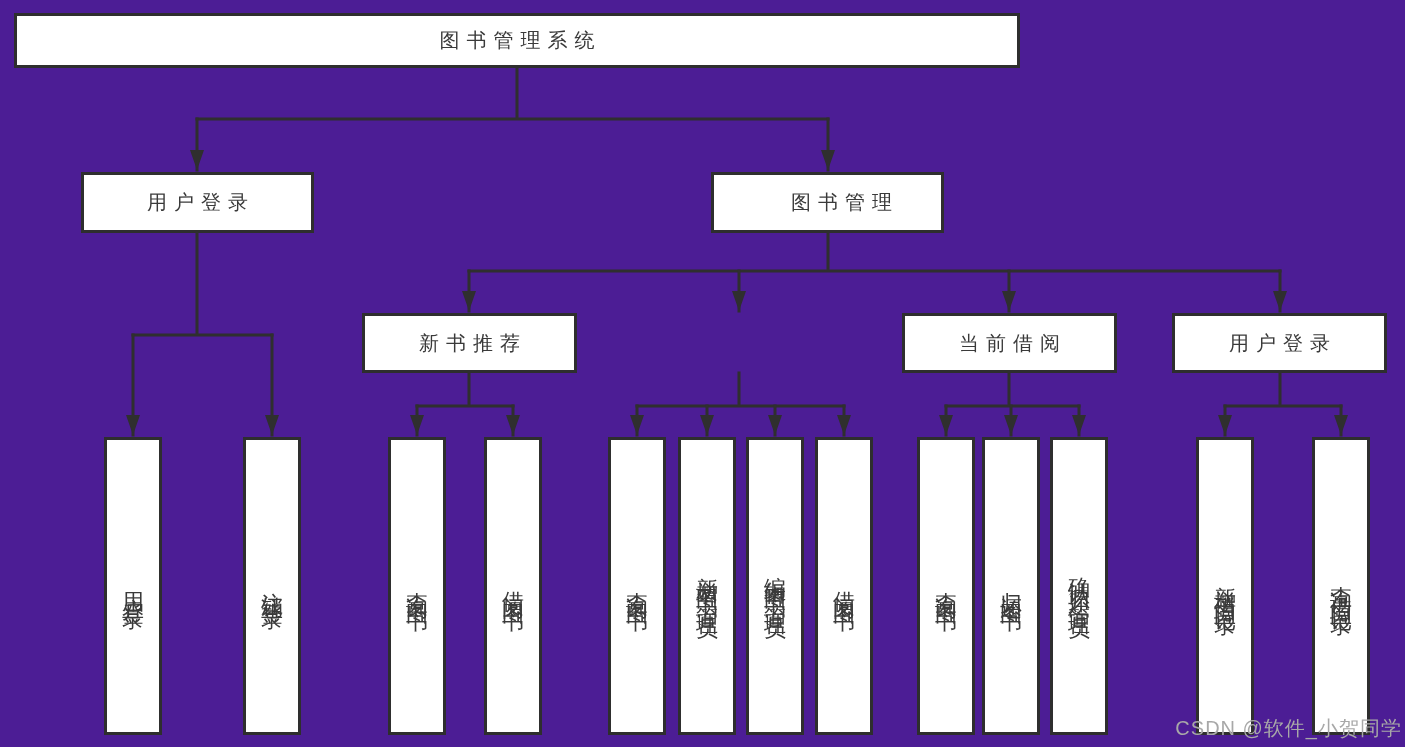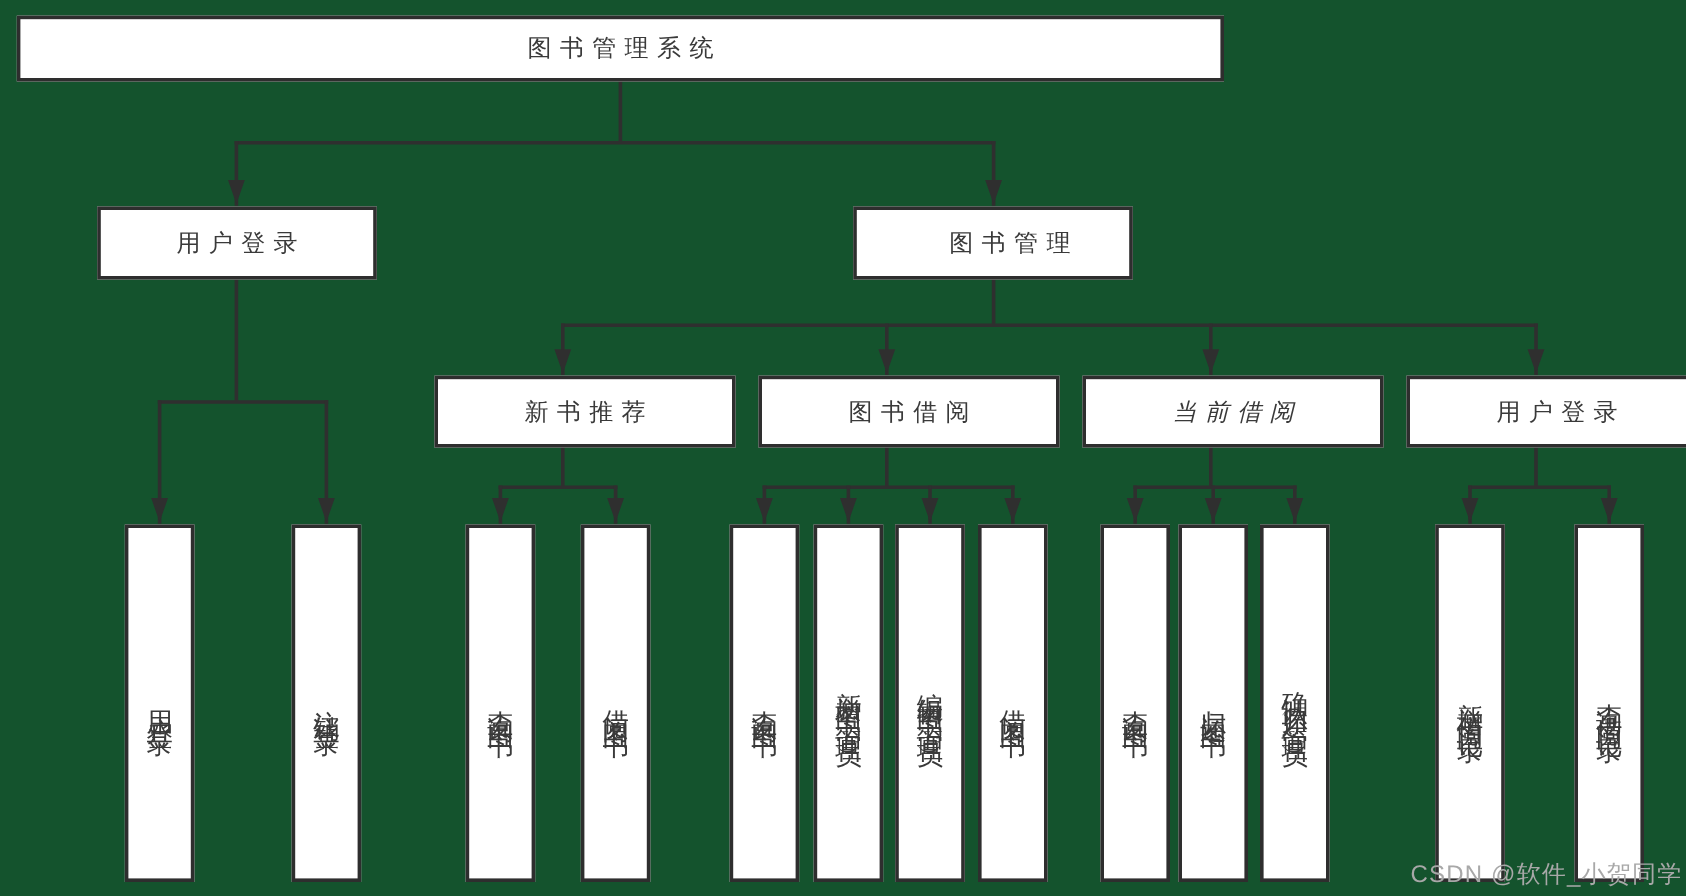--- a/index.html
+++ b/index.html
@@ -1,31 +1,31 @@
 <!DOCTYPE html>
 <html><head>
 <meta charset="utf-8">
 <style>
   html,body { margin:0; padding:0; background:#ffffff; }
   .canvas {
-    position:relative; width:1405px; height:747px; background:#14532d;
+    position:relative; width:1405px; height:747px; background:#4c1d95;
     font-family:"Liberation Sans", sans-serif; overflow:hidden;
   }
   svg.connectors { position:absolute; left:0; top:0; z-index:1; }
   .box {
     position:absolute; box-sizing:border-box; background:#ffffff;
     border:3px solid #2e2e2e; color:#3a3a3a; z-index:2;
     display:flex; align-items:center; justify-content:center;
     text-align:center;
   }
   .hbox { font-size:20px; letter-spacing:7px; text-indent:7px; white-space:nowrap; }
   .root  { left:14px;  top:13px;  width:1006px; height:55px; }
   .lvl2a { left:81px;  top:172px; width:233px;  height:61px; }
   .lvl2b { left:711px; top:172px; width:233px;  height:61px;padding-left:28px; }
-  .lvl3  { top:313px; width:251px; height:60px; }
+  .lvl3  { top:313px; width:215px; height:60px; }
   .vbox {
     top:437px; width:58px; height:298px;
     writing-mode:vertical-rl; text-orientation:mixed;
     font-size:22px; letter-spacing:6px; line-height:1;
   }
   .watermark {
     position:absolute; right:3px; bottom:5px; z-index:5;
     font-size:20px; color:#a8a8a8; letter-spacing:1px; white-space:nowrap;
   }
 </style>
@@ -84,24 +84,21 @@
   <div class="box hbox lvl2a">
     <span>用户登录</span>
   </div>
   <div class="box hbox lvl2b">
     <span>图书管理</span>
   </div>
 
   <div class="box hbox lvl3" style="left:362px;">
     <span>新书推荐</span>
   </div>
-  <div class="box hbox lvl3" style="left:632px;">
-    <span>图书借阅</span>
-  </div>
-  <div class="box hbox lvl3" style="left:902px;font-style:italic;">
+  <div class="box hbox lvl3" style="left:902px;">
     <span>当前借阅</span>
   </div>
   <div class="box hbox lvl3" style="left:1172px;">
     <span>用户登录</span>
   </div>
 
   <div class="box vbox" style="left:104px;">
     <span>用户登录</span>
   </div>
   <div class="box vbox" style="left:243px;">

